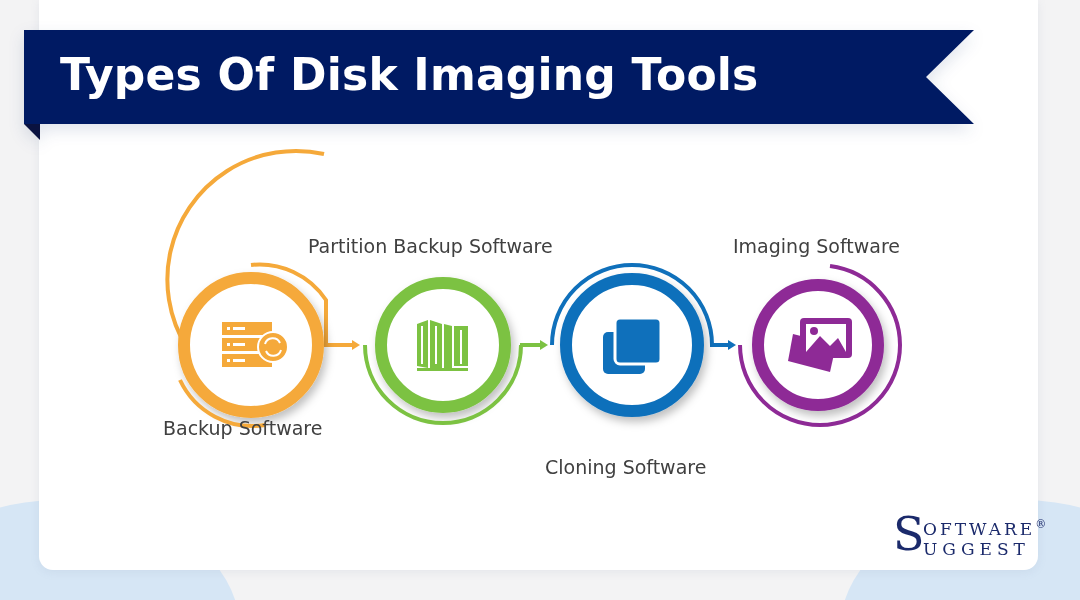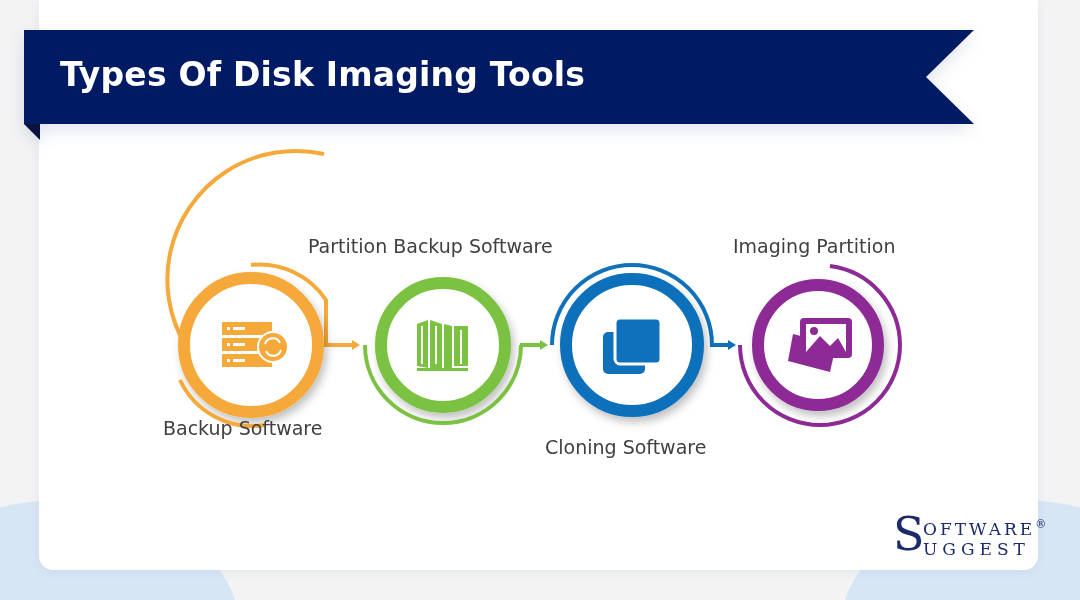--- a/index.html
+++ b/index.html
@@ -17,21 +17,21 @@
       box-shadow: 0 2px 10px rgba(120,140,170,0.12);
     }
     .banner {
       position: absolute; left: 24px; top: 30px; width: 950px; height: 94px;
       filter: drop-shadow(0 6px 8px rgba(0,30,100,0.12));
     }
     .banner svg { position: absolute; left: 0; top: 0; }
     .banner-title {
       position: absolute; left: 36px; top: 0; height: 94px; line-height: 90px;
       color: #ffffff; font-family: "DejaVu Sans", sans-serif; font-weight: bold;
-      font-size: 33px; letter-spacing: 0.2px; white-space: nowrap;
+      font-size: 44px; letter-spacing: 0.2px; white-space: nowrap;
     }
     .diagram { position: absolute; left: 0; top: 0; width: 1080px; height: 600px; }
     .label {
       position: absolute; color: #404040; font-family: "DejaVu Sans", sans-serif;
       font-size: 19px; white-space: nowrap;
     }
     .logo {
       position: absolute; left: 893px; top: 515px; width: 140px; height: 50px;
       color: #1b2a6b; font-family: "DejaVu Serif", serif;
     }
@@ -121,20 +121,20 @@
       <rect x="800" y="318" width="52" height="40" rx="4"></rect>
       <rect x="806" y="324" width="40" height="28" fill="#fff"></rect>
       <circle cx="814" cy="331" r="4"></circle>
       <polygon points="806,352 820,336 830,346 838,338 846,352"></polygon>
     </g>
   </g>
 </svg>
 
 <div class="label" style="left:163px; top:417px;">Backup Software</div>
 <div class="label" style="left:308px; top:235px;">Partition Backup Software</div>
-<div class="label" style="left:545px; top:436px;">Cloning Software</div>
-<div class="label" style="left:733px; top:235px;">Imaging Partition</div>
+<div class="label" style="left:545px; top:456px;">Cloning Software</div>
+<div class="label" style="left:733px; top:235px;">Imaging Software</div>
 
 <div class="logo">
   <span class="logo-s">S</span>
   <span class="logo-top"><span style="text-transform:uppercase">oftware</span><span class="logo-reg">®</span></span>
   <span class="logo-bot" style="text-transform:uppercase">uggest</span>
 </div>
 
 </body></html>

